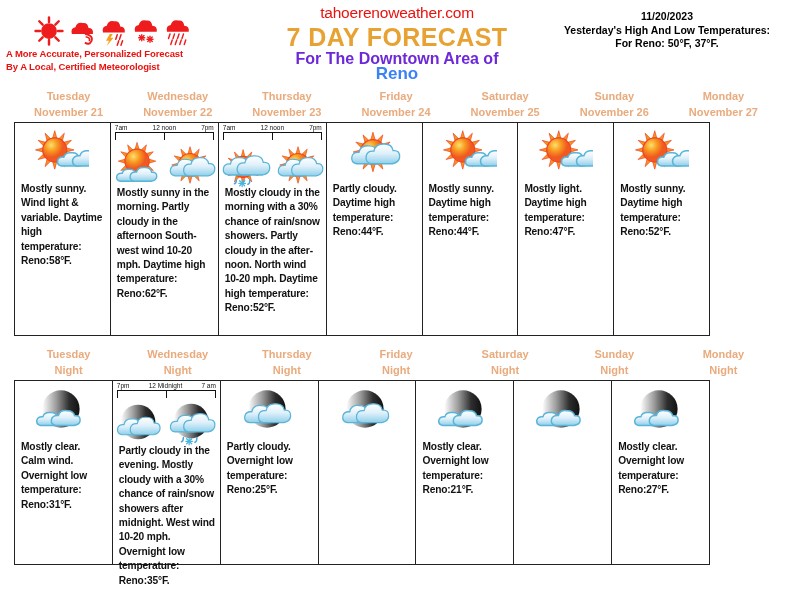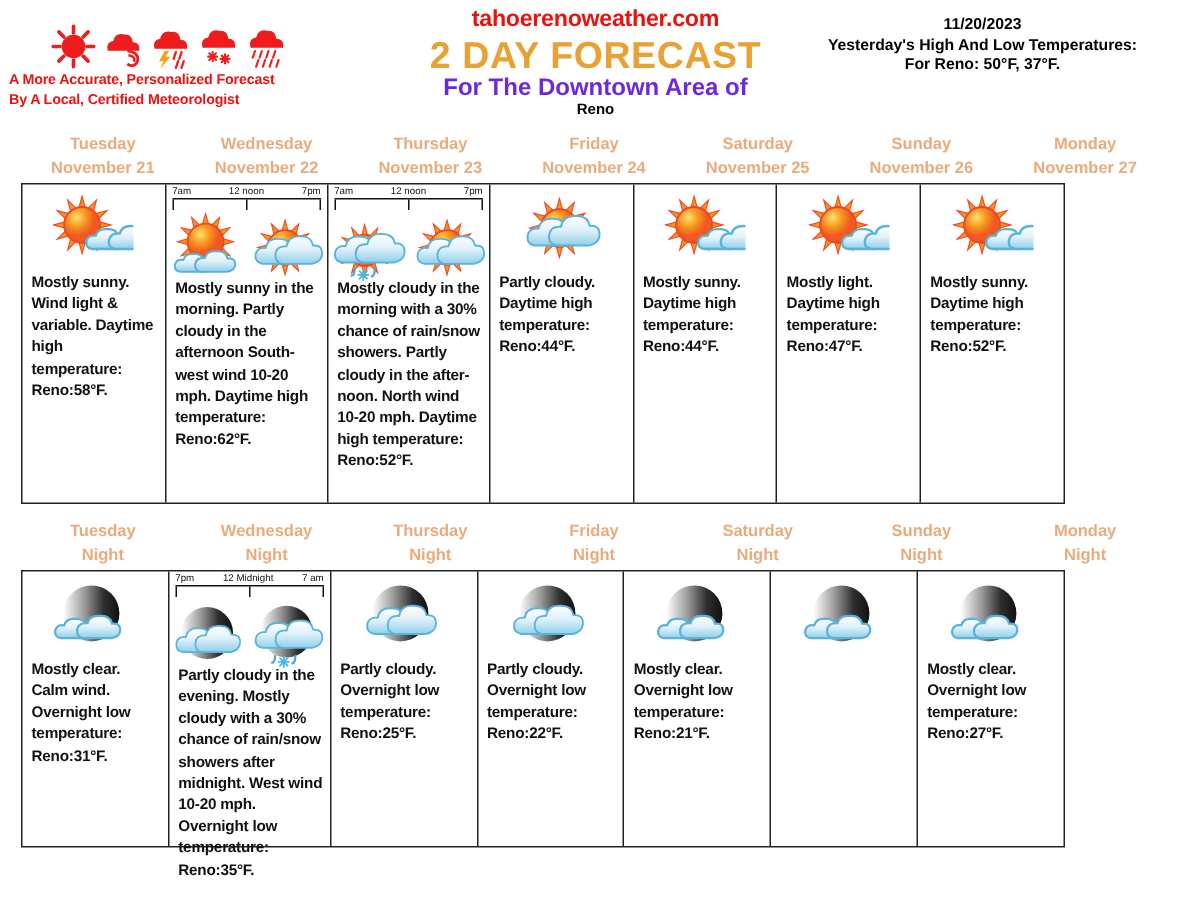--- a/index.html
+++ b/index.html
@@ -17,37 +17,37 @@
   .logo-block { position: absolute; left: 6px; top: 6px; width: 200px; }
   .logo-icons { display: flex; align-items: flex-end; gap: 2px; height: 40px; padding-left: 28px; }
   .logo-tagline { margin-top: 2px; }
   .logo-tagline div {
     font-size: 9.5px; font-weight: bold; color: #e8120e;
     line-height: 12.5px; letter-spacing: -0.1px;
   }
 
   .title-block { position: absolute; left: 247px; top: 4px; width: 300px; text-align: center; }
   .site-url {
-    font-size: 15.5px; font-weight: bold; color: #e8120e;
+    font-size: 15.5px; font-weight: normal; color: #e8120e;
     letter-spacing: -0.2px;
   }
   .main-title {
     font-size: 25px; font-weight: bold; color: #e8a233;
     letter-spacing: 0.4px; line-height: 28px; margin-top: 1px;
   }
   .sub-title {
     font-size: 16px; font-weight: bold; color: #6d28d9;
     line-height: 15px;
   }
   .sub-title2 {
-    font-size: 10px; font-weight: bold; color: #000000;
+    font-size: 17px; font-weight: bold; color: #3b82f6;
     line-height: 15px;
   }
 
-  .date-block { position: absolute; right: 12px; top: 10px; width: 250px; text-align: center; }
+  .date-block { position: absolute; right: 0; top: 10px; width: 250px; text-align: center; }
   .date-line { font-size: 10.5px; font-weight: bold; color: #000; line-height: 13.5px; }
 
   
   .day-head-row { display: flex; width: 764px; margin-left: 14px; }
   .day-head {
     flex: 1 1 0; text-align: center;
     font-size: 11px; font-weight: bold; color: #e9ab7d;
     line-height: 16px; padding-bottom: 2px;
   }
 
@@ -175,21 +175,21 @@
 
     </div>
     <div class="logo-tagline">
       <div>A More Accurate, Personalized Forecast</div>
       <div>By A Local, Certified Meteorologist</div>
     </div>
   </div>
 
   <div class="title-block">
     <div class="site-url">tahoerenoweather.com</div>
-    <div class="main-title">2 DAY FORECAST</div>
+    <div class="main-title">7 DAY FORECAST</div>
     <div class="sub-title">For The Downtown Area of</div>
     <div class="sub-title2">Reno</div>
   </div>
 
   <div class="date-block">
     <div class="date-line">11/20/2023</div>
     <div class="date-line">Yesterday's High And Low Temperatures:</div>
     <div class="date-line">For Reno: 50°F, 37°F.</div>
   </div>
 
@@ -815,21 +815,20 @@
                 <stop offset="100%" stop-color="#111111"></stop>
     </linearGradient>
   </defs>
             <circle cx="24" cy="25" r="18" fill="url(#mg)"></circle>
             <g transform="translate(5,14) scale(1.1)">
     <path d="M2 22 q-5 -1 -4 -6 q1 -4 6 -3.5 q1 -6 8 -5.5 q6 -0.2 7 5 q6 -0.5 5.5 5 q-0.3 4 -5.5 5 Z" fill="url(#cg)" stroke="#5ab4d8" stroke-width="1.1" stroke-linejoin="round"></path>
     <path d="M14 22 q-5 -1 -4 -6.5 q1 -4.5 6.5 -4 q1.2 -6.5 8.5 -6 q6.5 -0.2 7.5 5.5 q6 -0.5 5.5 5.5 q-0.4 4.3 -6 5.5 Z" fill="url(#cg)" stroke="#5ab4d8" stroke-width="1.1" stroke-linejoin="round"></path>
   </g>
           </svg></span>
       </div>
-      <div class="desc">Partly cloudy. Overnight low temperature: Reno:22°F.</div>
     </div>
     <div class="fc-cell">
       <div class="icon-area">
         <span class="wx"><svg width="54" height="54" viewBox="0 0 52 52">
             <defs>
     <radialGradient id="sg" cx="35%" cy="30%">
       <stop offset="0%" stop-color="#fde06a"></stop>
                 <stop offset="55%" stop-color="#f7941e"></stop>
                 <stop offset="100%" stop-color="#f05a22"></stop>
     </radialGradient>

